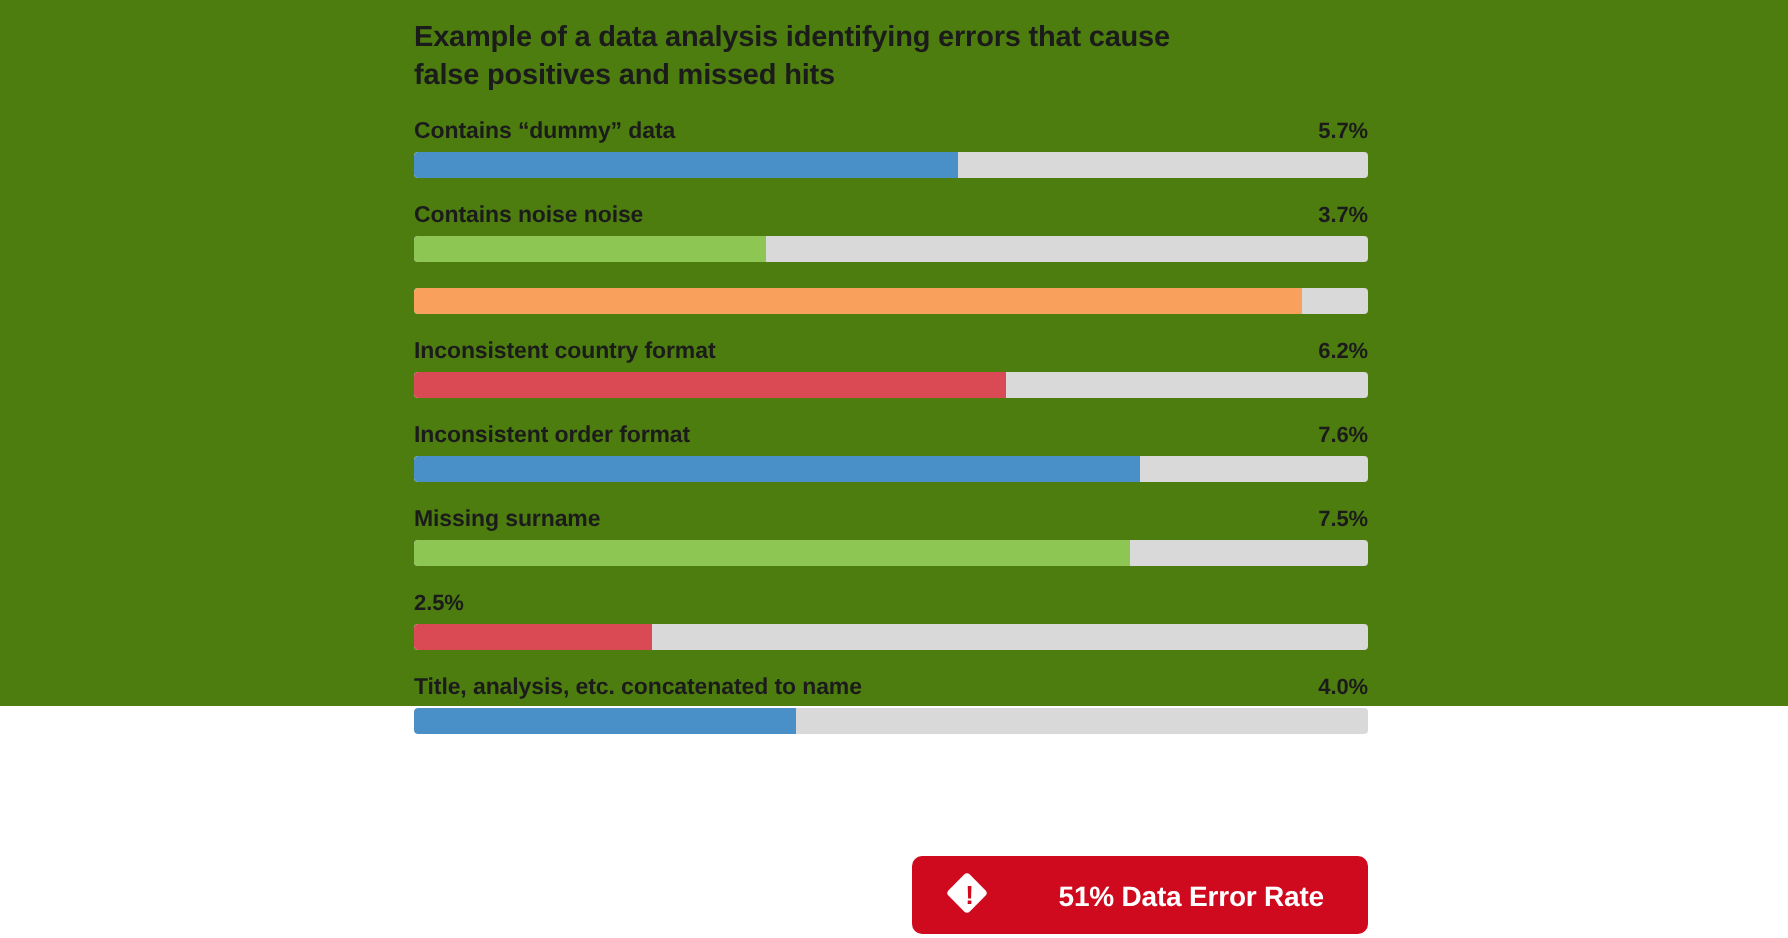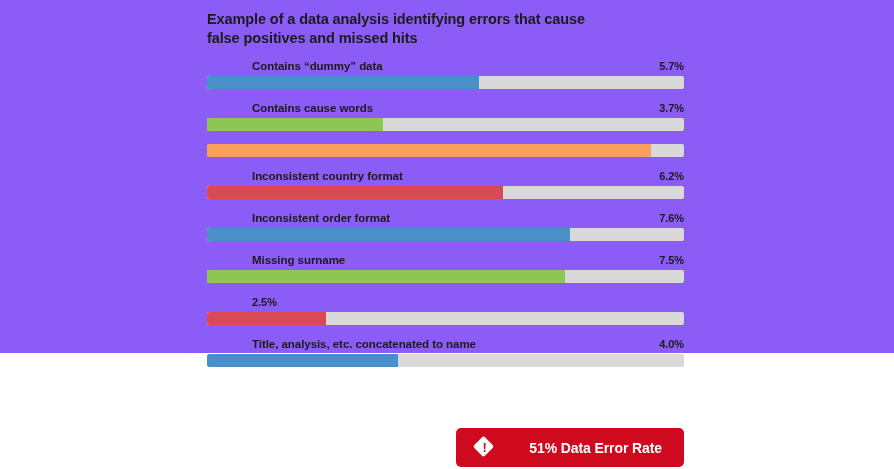--- a/index.html
+++ b/index.html
@@ -10,21 +10,21 @@
     width: 894px;
     height: 469px;
     background: #ffffff;
     font-family: "Liberation Sans", sans-serif;
     overflow: hidden;
   }
   .page {
     position: relative;
     width: 894px;
     height: 353px;
-    background: #8b5cf6;
+    background: #4d7c0f;
   }
   .chart-wrap {
     position: absolute;
     left: 207px;
     top: 0;
     width: 477px;
   }
   .chart-title {
     font-size: 14.5px;
     font-weight: bold;
@@ -38,21 +38,20 @@
     margin-top: 12px;
   }
   .bar-row {
     margin-bottom: 13px;
   }
   .bar-head {
     display: flex;
     align-items: baseline;
     justify-content: space-between;
     margin-bottom: 4px;
-    margin-left: 45px;
   }
   .bar-label {
     font-size: 11.5px;
     font-weight: bold;
     color: #1b1b1b;
     letter-spacing: -0.05px;
   }
   .bar-value {
     font-size: 11px;
     font-weight: bold;
@@ -144,21 +143,21 @@
           <div class="bar-head">
             <span class="bar-label">Contains “dummy” data</span>
             <span class="bar-value">5.7%</span>
           </div>
           <div class="bar-track" style="background: rgb(217, 217, 217);">
             <div class="bar-fill" style="width: 57%; background: rgb(74, 144, 200);"></div>
           </div>
         </div>
         <div class="bar-row">
           <div class="bar-head">
-            <span class="bar-label">Contains cause words</span>
+            <span class="bar-label">Contains noise noise</span>
             <span class="bar-value">3.7%</span>
           </div>
           <div class="bar-track" style="background: rgb(217, 217, 217);">
             <div class="bar-fill" style="width: 37%; background: rgb(141, 198, 83);"></div>
           </div>
         </div>
         <div class="bar-row">
           <div class="bar-track" style="background: rgb(217, 217, 217);">
             <div class="bar-fill" style="width: 93%; background: rgb(249, 160, 92);"></div>
           </div>

